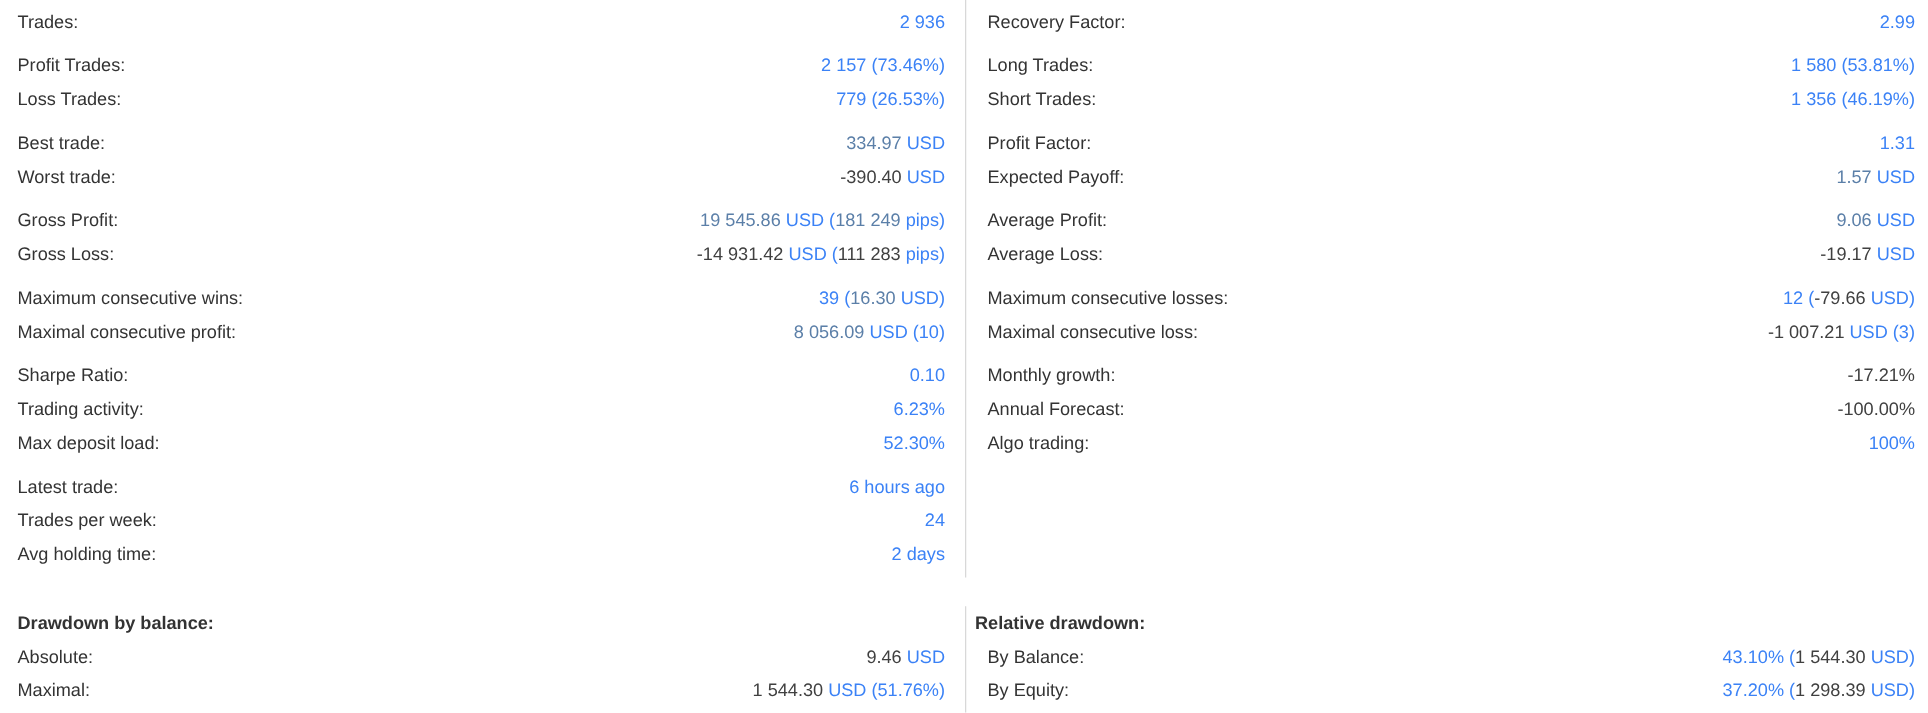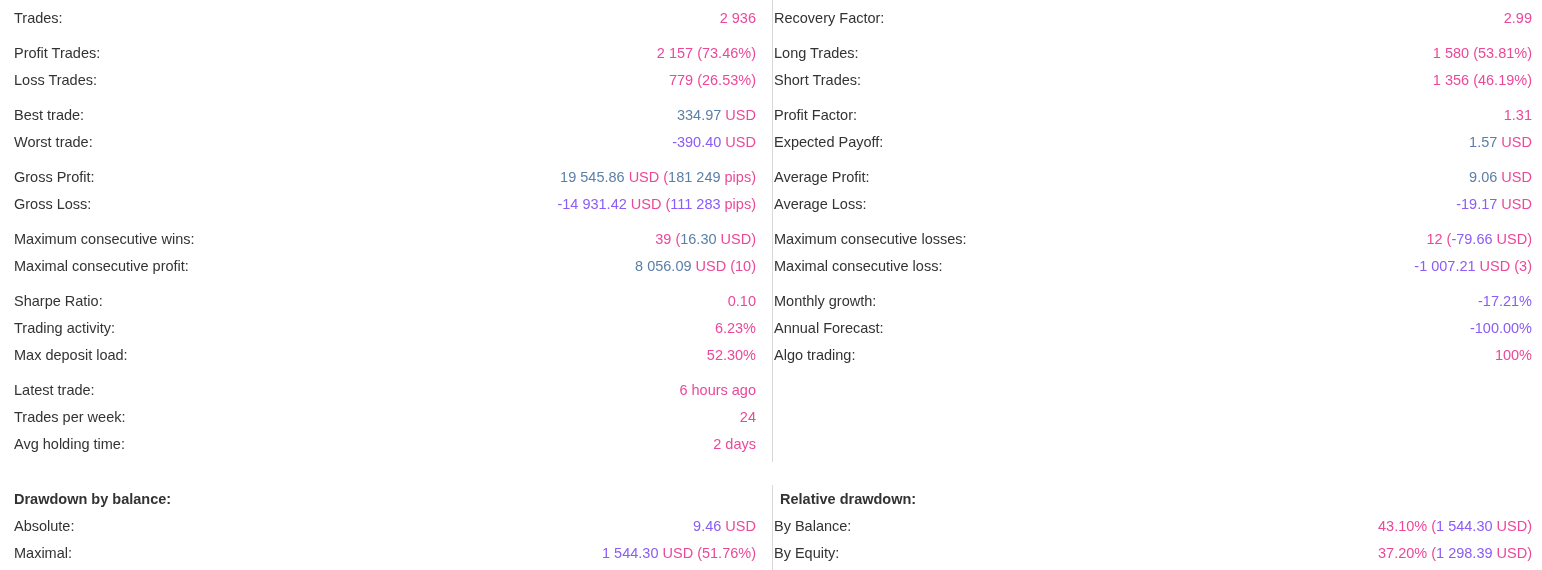--- a/index.html
+++ b/index.html
@@ -54,36 +54,36 @@
   .row {
     display: flex;
     align-items: baseline;
     justify-content: space-between;
     height: 27px;
     line-height: 27px;
     white-space: nowrap;
   }
 
   .col-left .row  { padding-left: 14px;  padding-right: 16px; }
-  .col-right .row { padding-left: 2px;  padding-right: 10px; }
+  .col-right .row { padding-left: 18px;  padding-right: 10px; }
 
   .label {
     color: #333333;
     flex: 0 0 auto;
   }
 
   .value {
     flex: 0 0 auto;
     text-align: right;
     color: #333333;
   }
 
-  .value .neutral { color: #ec4899; }
+  .value .neutral { color: #3b82f6; }
   .value .pos     { color: #5b7fa8; }
-  .value .neg     { color: #8b5cf6; margin-top: 42px; }
+  .value .neg     { color: #404040; margin-top: 42px; }
 
   .section-title {
     font-weight: bold;
     color: #333333;
     height: 28px;
     line-height: 28px;
     white-space: nowrap;
   }
   .col-left .section-title  { padding-left: 14px; }
   .col-right .section-title { padding-left: 8px; }

